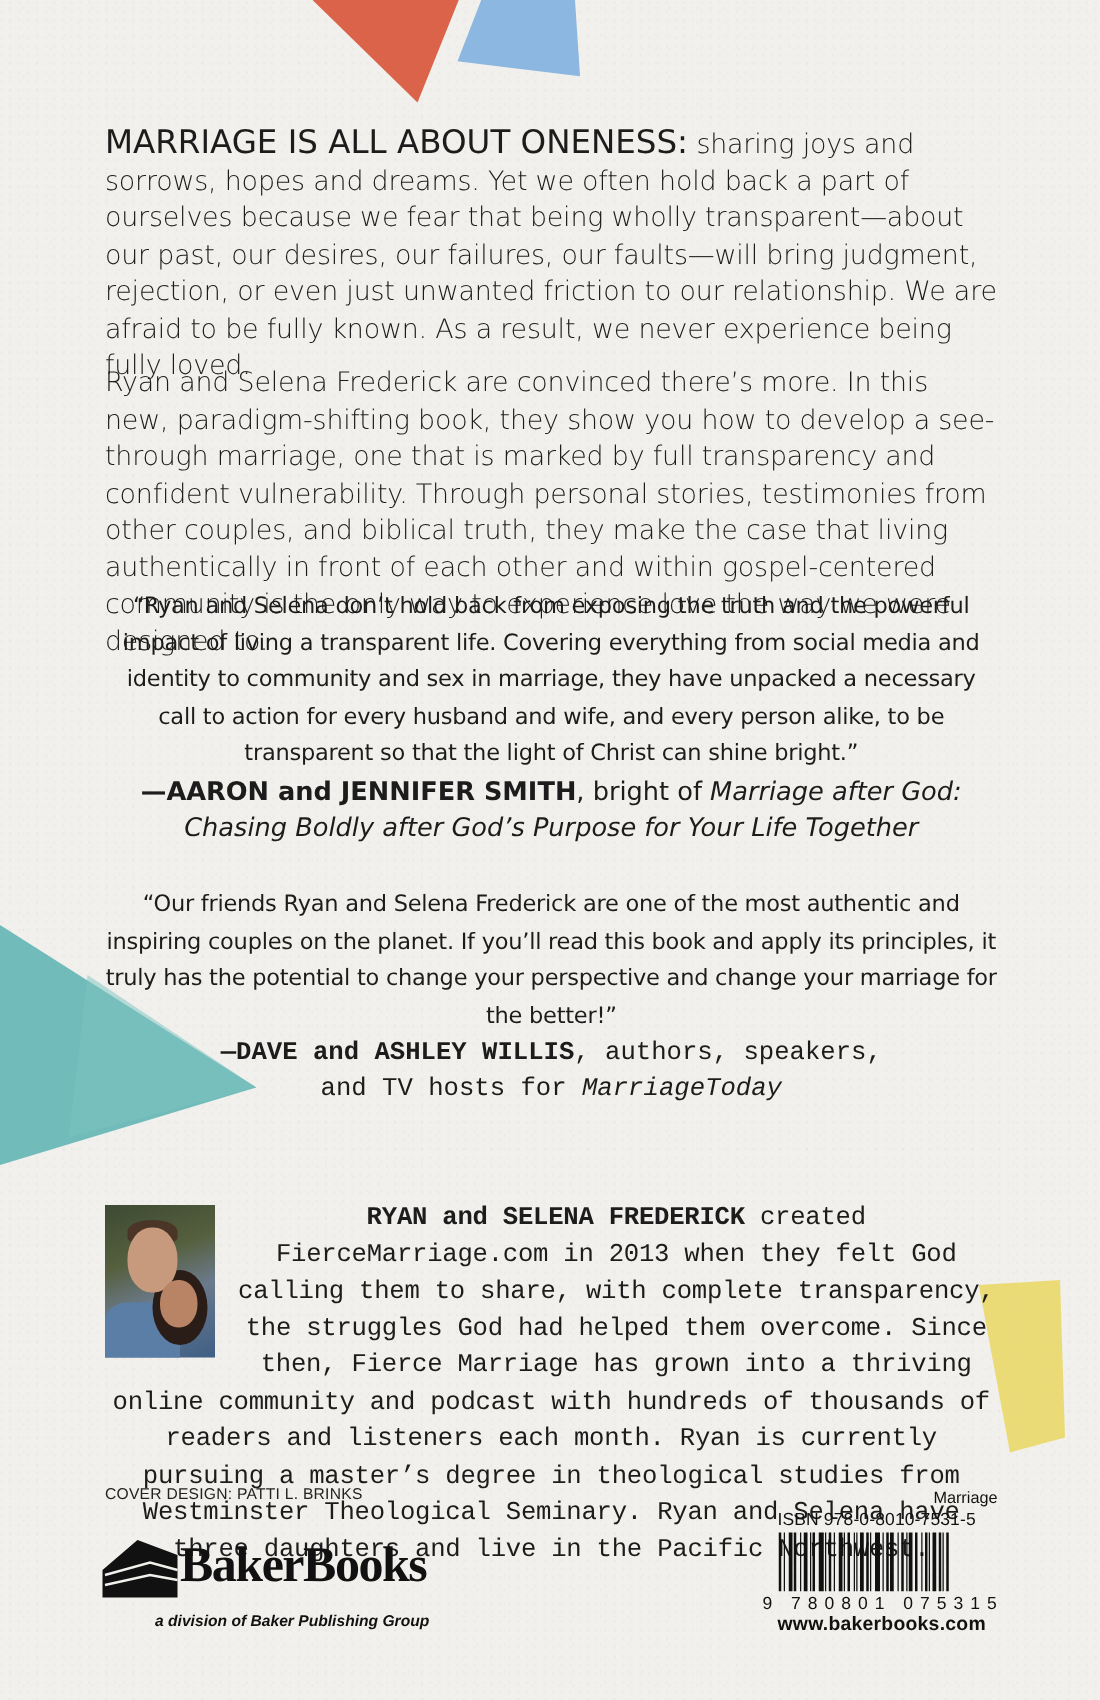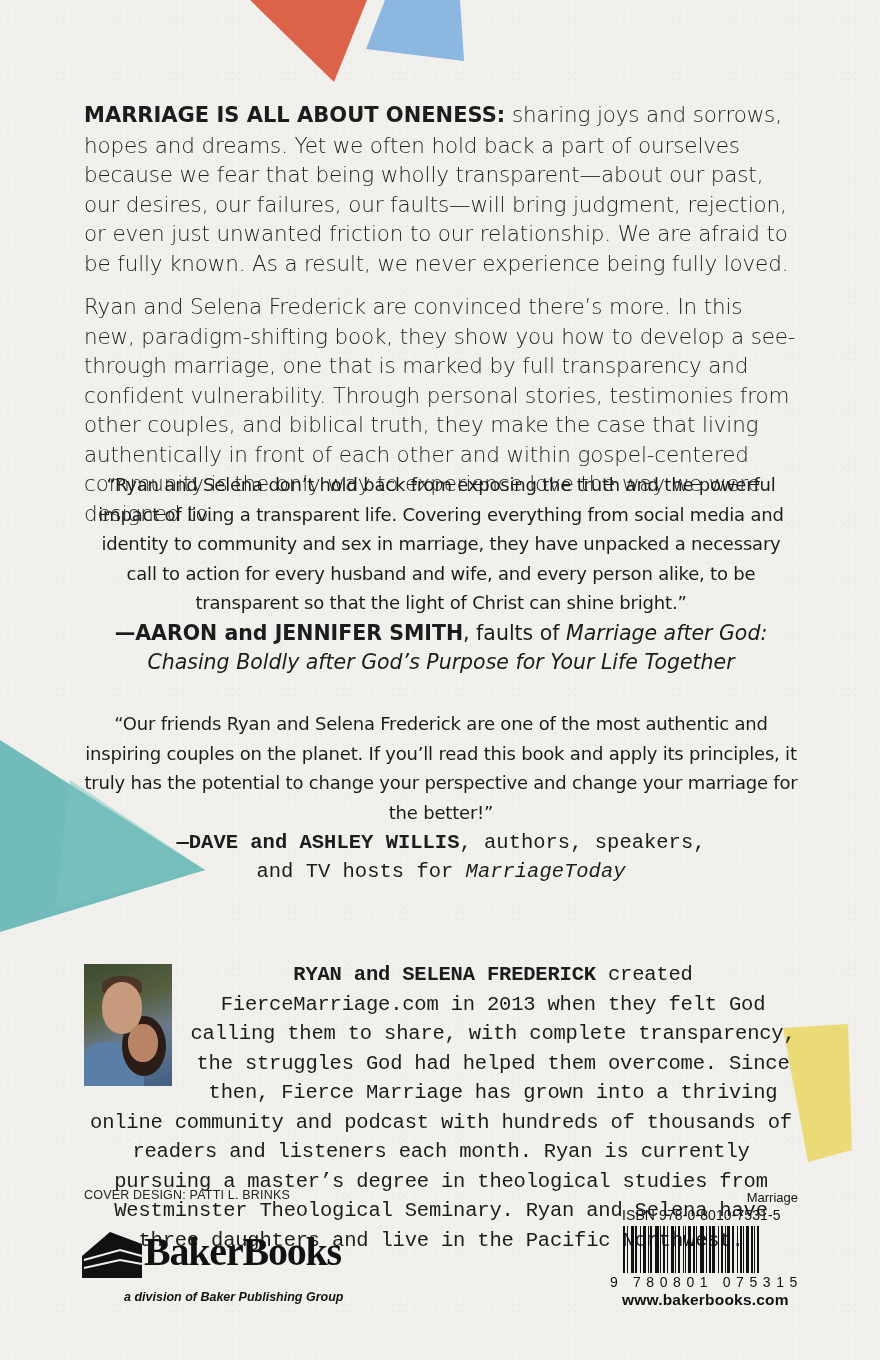--- a/index.html
+++ b/index.html
@@ -12,21 +12,21 @@
     background-size: 7px 7px, 11px 11px;
     font-family: "Liberation Sans", sans-serif;
     color: #1c1c1c;
   }
   .shape { position: absolute; }
   .text-block {
     position: absolute; left: 84px; width: 714px;
     font-size: 21.5px; line-height: 29.5px; letter-spacing: -0.15px;
     font-family: "DejaVu Sans", sans-serif; font-weight: 300;
   }
-  .intro-lead { font-weight: 700; font-size: 21px; letter-spacing: 0px; }
+  .intro-lead { font-weight: 400; font-size: 26px; letter-spacing: 0px; }
   .quote {
     position: absolute; left: 84px; width: 714px; text-align: center;
     font-family: "DejaVu Sans", sans-serif; font-size: 18px; line-height: 29.5px;
     letter-spacing: -0.2px;
   }
   .attrib {
     position: absolute; left: 84px; width: 714px; text-align: center;
     font-family: "DejaVu Sans", sans-serif; font-size: 20.5px; line-height: 29px;
   }
   .attrib b { font-weight: 700; }
@@ -87,21 +87,21 @@
 </svg>
 
 <div class="text-block" style="top:100px;">
   <span class="intro-lead">MARRIAGE IS ALL ABOUT ONENESS:</span><span> sharing joys and sorrows, hopes and dreams. Yet we often hold back a part of ourselves because we fear that being wholly transparent—about our past, our desires, our failures, our faults—will bring judgment, rejection, or even just unwanted friction to our relationship. We are afraid to be fully known. As a result, we never experience being fully loved.</span>
 </div>
 
 <div class="text-block" style="top:292px;">Ryan and Selena Frederick are convinced there’s more. In this new, paradigm-shifting book, they show you how to develop a see-through marriage, one that is marked by full transparency and confident vulnerability. Through personal stories, testimonies from other couples, and biblical truth, they make the case that living authentically in front of each other and within gospel-centered community is the only way to experience love the way we were designed to.</div>
 
 <div class="quote" style="top:470px;">“Ryan and Selena don’t hold back from exposing the truth and the powerful impact of living a transparent life. Covering everything from social media and identity to community and sex in marriage, they have unpacked a necessary call to action for every husband and wife, and every person alike, to be transparent so that the light of Christ can shine bright.”</div>
 <div class="attrib" style="top:619px;">
-  <b>—AARON and JENNIFER SMITH</b><span>, faults of </span><i>Marriage after God: Chasing Boldly after God’s Purpose for Your Life Together</i>
+  <b>—AARON and JENNIFER SMITH</b><span>, bright of </span><i>Marriage after God: Chasing Boldly after God’s Purpose for Your Life Together</i>
 </div>
 
 <div class="quote" style="top:709px;">“Our friends Ryan and Selena Frederick are one of the most authentic and inspiring couples on the planet. If you’ll read this book and apply its principles, it truly has the potential to change your perspective and change your marriage for the better!”</div>
 <div class="attrib" style="top:828px;font-family:Liberation Mono, monospace;">
   <b>—DAVE and ASHLEY WILLIS</b><span>, authors, speakers,</span><br>
   <span>and TV hosts for </span><i>MarriageToday</i>
 </div>
 
 <div class="bio">
   <div class="bio-photo">

